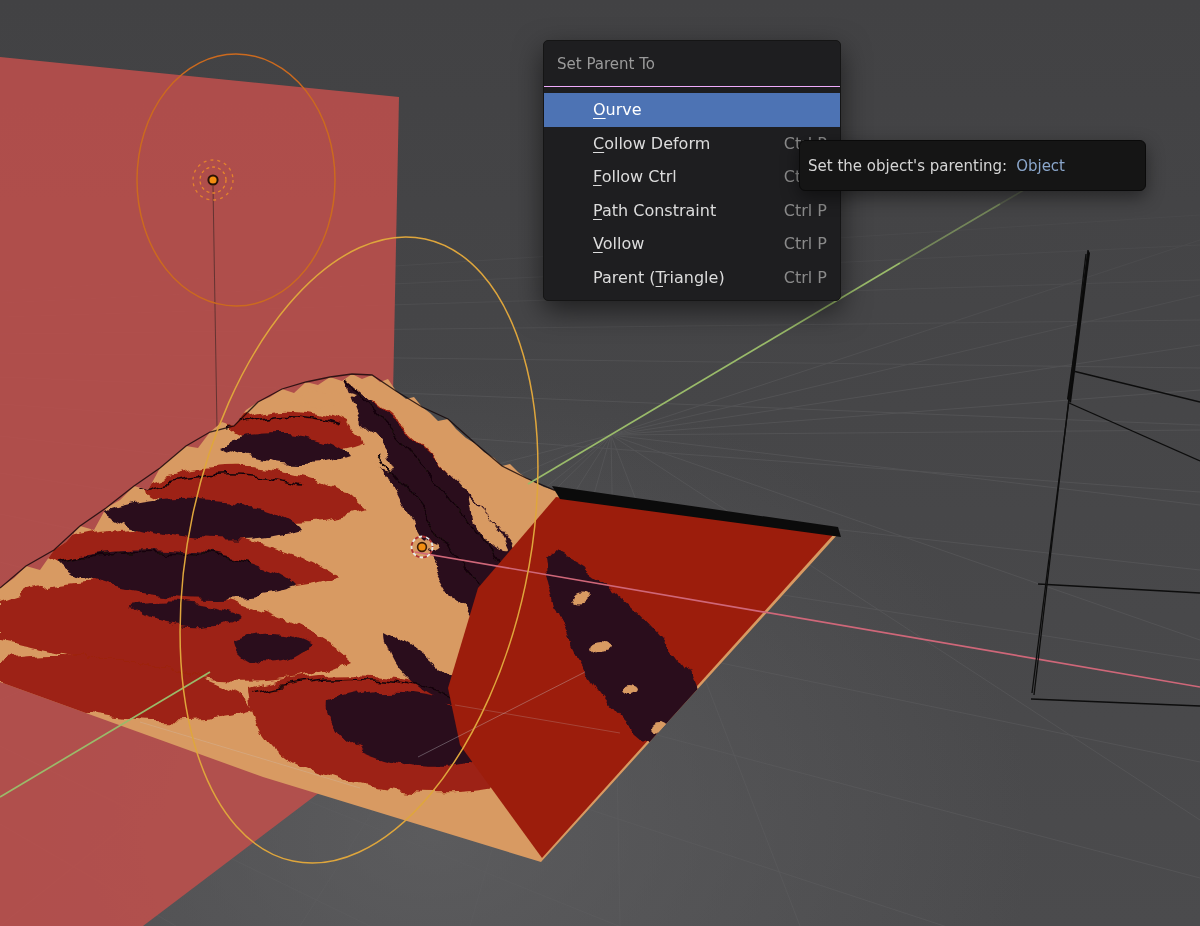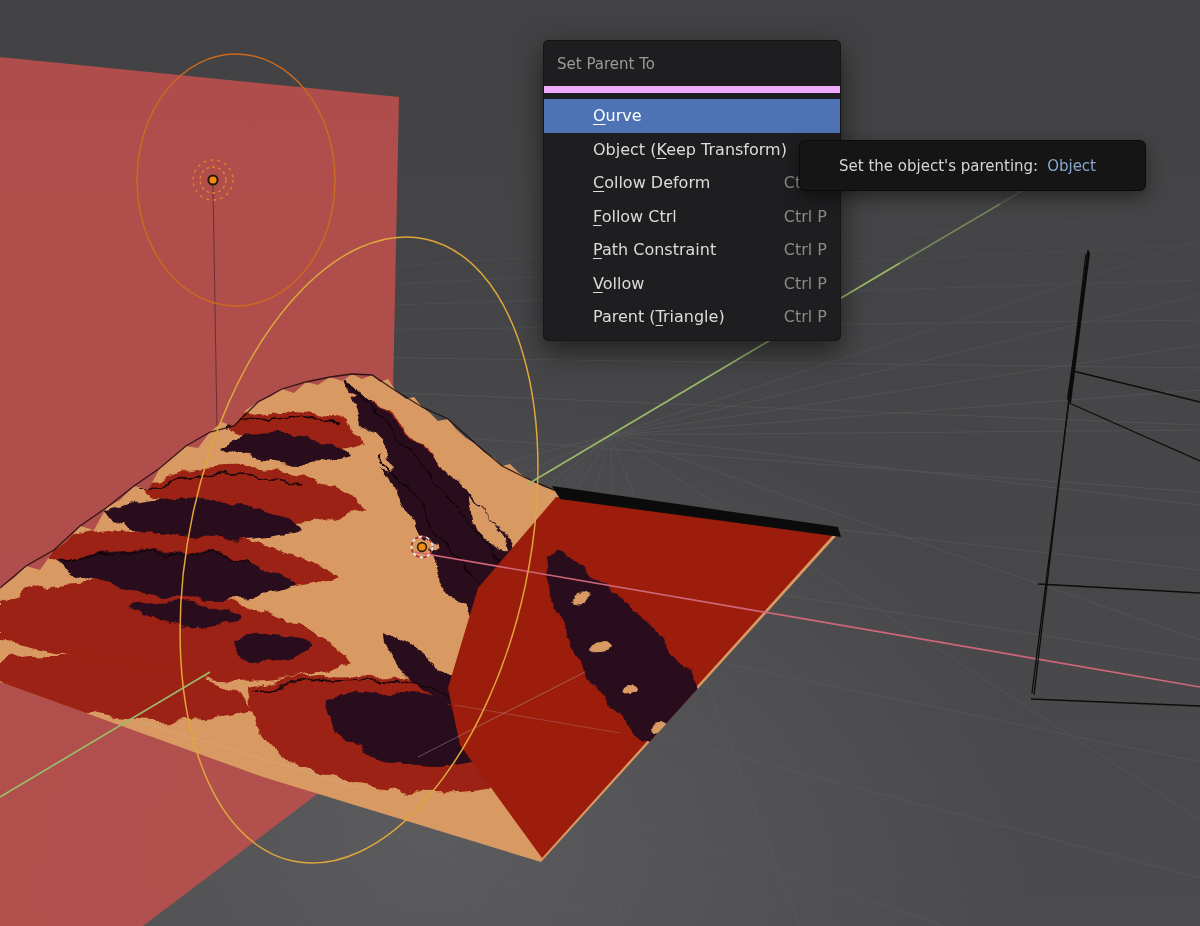--- a/index.html
+++ b/index.html
@@ -5,33 +5,33 @@
   html,body{margin:0;padding:0;background:#222;}
   #stage{position:relative;width:1200px;height:926px;overflow:hidden;
          font-family:"DejaVu Sans",sans-serif;-webkit-font-smoothing:antialiased;}
   #scene{position:absolute;left:0;top:0;}
 
   
   #menu{position:absolute;left:543px;top:40px;width:298px;z-index:10;
         background:var(--menu_bg);border:1px solid #151515;border-radius:5px;
         box-shadow:0 10px 28px rgba(0,0,0,.55);box-sizing:border-box;}
   #menu .hdr{height:45px;display:flex;align-items:center;padding-left:13px;
-        color:var(--menu_header_text);font-size:15px;border-bottom:7px solid #f0abfc;}
+        color:var(--menu_header_text);font-size:15px;border-bottom:1px solid #f0abfc;}
   #menu .items{padding:6px 0;}
   .mi{height:33.5px;display:flex;align-items:center;justify-content:space-between;
       padding:0 13px 0 49px;font-size:16px;color:var(--menu_text);cursor:default;}
   .mi .mn{text-decoration:underline;text-underline-offset:3px;text-decoration-thickness:1px;}
   .mi .sc{color:var(--menu_shortcut_text);}
   .mi.sel{background:var(--menu_highlight);color:#ffffff;}
   .mi.sel .sc{color:#dce4f2;}
 
   
   #tooltip{position:absolute;left:799px;top:140px;width:347px;height:51px;z-index:20;
         background:var(--tooltip_bg);border:1px solid #0a0a0a;border-radius:6px;
-        box-sizing:border-box;display:flex;align-items:center;padding:0 39px;
+        box-sizing:border-box;display:flex;align-items:center;padding:0 8px;
         font-size:15px;box-shadow:0 6px 18px rgba(0,0,0,.45);}
   #tooltip .lbl{color:var(--tooltip_text);}
   #tooltip .val{color:var(--tooltip_value);margin-left:9px;}
 </style>
 </head>
 <body>
 
 <div id="stage">
 
   <svg id="scene" width="1200" height="926" viewBox="0 0 1200 926">
@@ -206,24 +206,20 @@
   </svg>
 
   <div id="menu">
     <div class="hdr">Set Parent To</div>
     <div class="items">
         <div class="mi sel">
           <span><span></span><span class="mn">O</span><span>urve</span></span>
           <span class="sc"></span>
         </div>
         <div class="mi">
-          <span><span>Object (</span><span class="mn">K</span><span>eep Transform)</span></span>
-          <span class="sc"></span>
-        </div>
-        <div class="mi">
           <span><span></span><span class="mn">C</span><span>ollow Deform</span></span>
           <span class="sc">Ctrl P</span>
         </div>
         <div class="mi">
           <span><span></span><span class="mn">F</span><span>ollow Ctrl</span></span>
           <span class="sc">Ctrl P</span>
         </div>
         <div class="mi">
           <span><span></span><span class="mn">P</span><span>ath Constraint</span></span>
           <span class="sc">Ctrl P</span>

